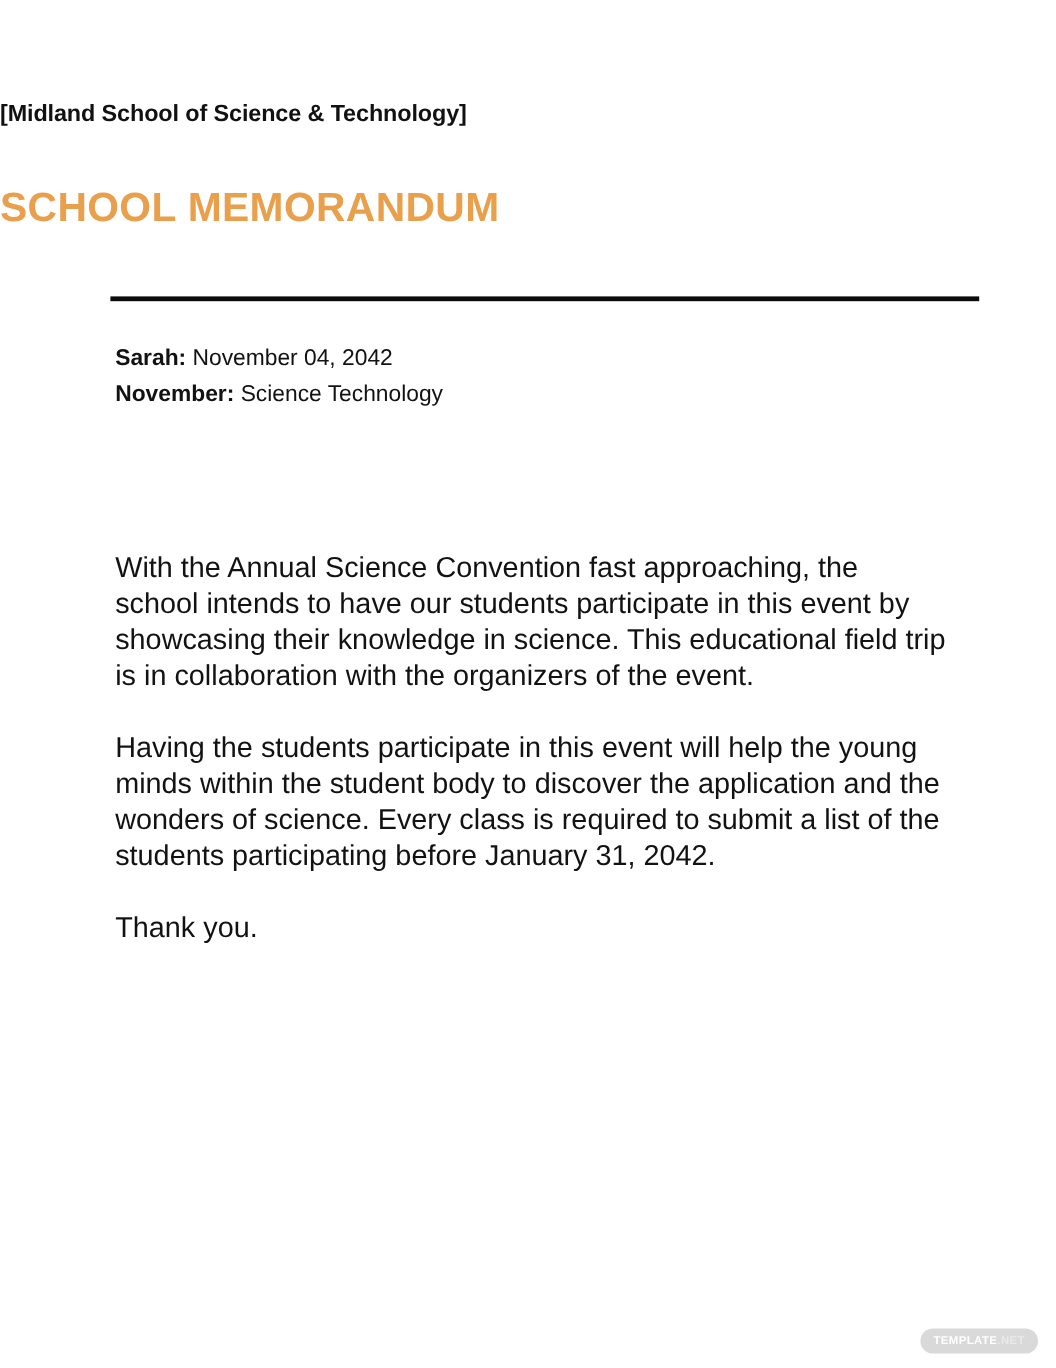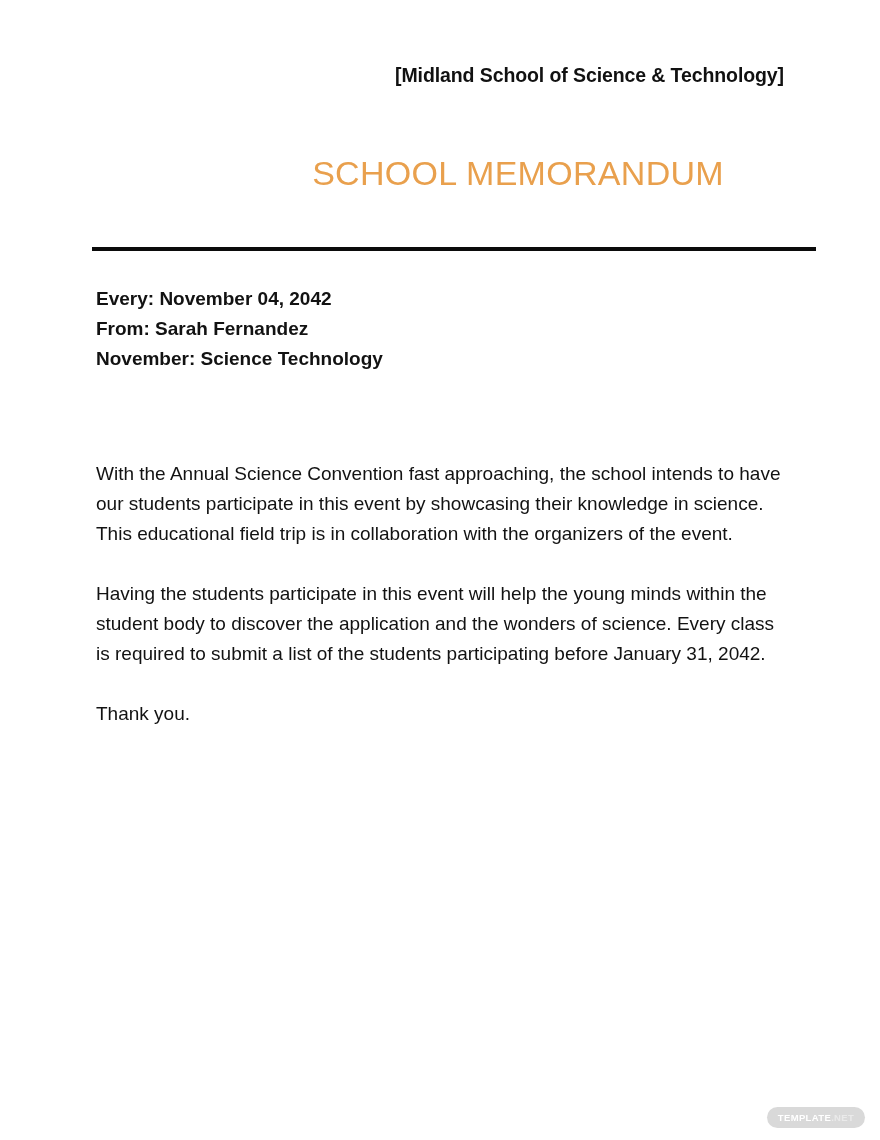--- a/index.html
+++ b/index.html
@@ -21,38 +21,38 @@
   .page {
     position: relative;
     width: 880px;
     height: 1140px;
     box-sizing: border-box;
   }
 
   
   .letterhead {
     position: absolute;
-    top: 64px;
+    top: 84px;
     left: 0;
     width: 784px;
-    text-align: right;
+    text-align: left;
     font-size: 19.5px;
     font-weight: bold;
     letter-spacing: -0.1px;
     color: #111111;
   }
 
   .memo-title {
     position: absolute;
     top: 155px;
     left: 0;
     width: 724px;
-    text-align: right;
+    text-align: left;
     font-size: 34px;
-    font-weight: normal;
+    font-weight: bold;
     letter-spacing: 0.3px;
     color: #e9a04d;
     line-height: 1.1;
   }
 
   .divider {
     position: absolute;
     top: 247px;
     left: 92px;
     width: 724px;
@@ -73,30 +73,30 @@
 
   .meta-row {
     white-space: nowrap;
   }
 
   .meta-label {
     font-weight: bold;
   }
 
   .meta-value {
-    font-weight: bold;
+    font-weight: normal;
   }
 
   
   .body-copy {
     position: absolute;
     top: 459px;
     left: 96px;
     width: 692px;
-    font-size: 19px;
+    font-size: 24px;
     line-height: 30px;
     color: #121212;
   }
 
   .body-copy p {
     margin: 0 0 30px 0;
   }
 
   .body-copy p:last-child {
     margin-bottom: 16px;
@@ -134,26 +134,22 @@
 <div class="page">
 
   <div class="letterhead">[Midland School of Science &amp; Technology]</div>
 
   <div class="memo-title">SCHOOL MEMORANDUM</div>
 
   <div class="divider"></div>
 
   <div class="meta">
     <div class="meta-row">
-      <span class="meta-label">Every:</span>
+      <span class="meta-label">Sarah:</span>
       <span class="meta-value">November 04, 2042</span>
-    </div>
-    <div class="meta-row">
-      <span class="meta-label">From:</span>
-      <span class="meta-value">Sarah Fernandez</span>
     </div>
     <div class="meta-row">
       <span class="meta-label">November:</span>
       <span class="meta-value">Science Technology</span>
     </div>
   </div>
 
   <div class="body-copy">
     <p>With the Annual Science Convention fast approaching, the school intends to have our students participate in this event by showcasing their knowledge in science. This educational field trip is in collaboration with the organizers of the event.</p>
     <p>Having the students participate in this event will help the young minds within the student body to discover the application and the wonders of science. Every class is required to submit a list of the students participating before January 31, 2042.</p>

